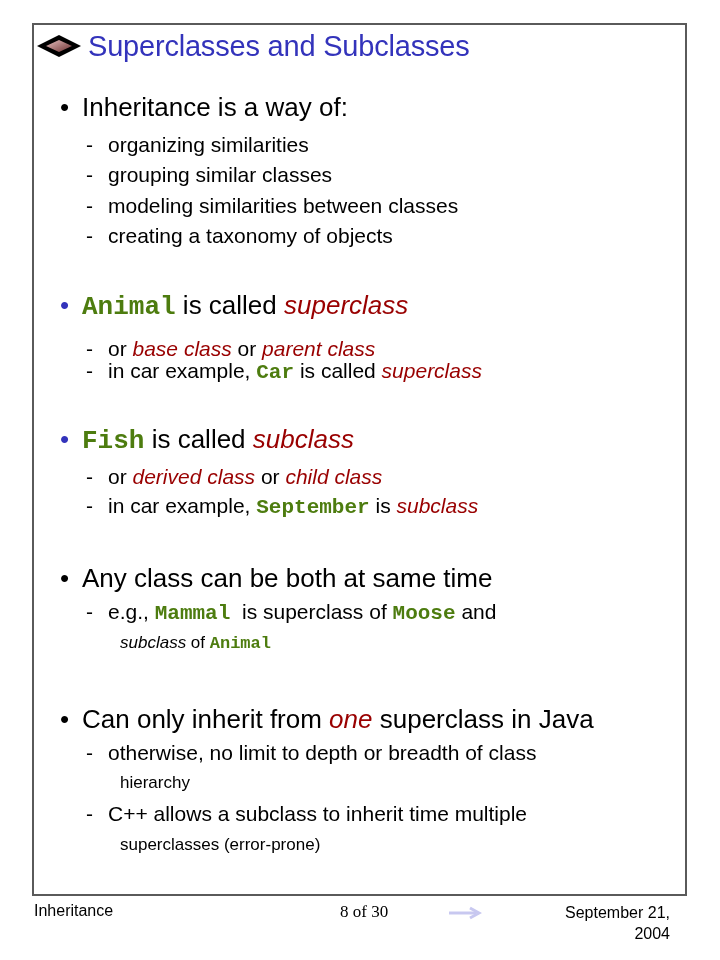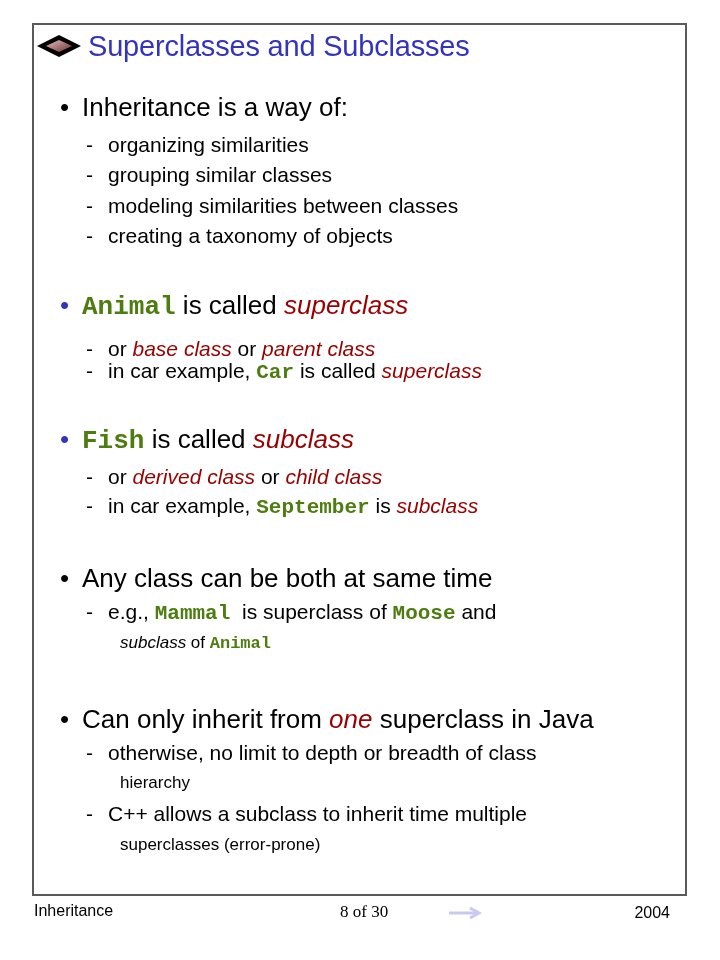--- a/index.html
+++ b/index.html
@@ -75,14 +75,15 @@
 <div class="sub" style="top:799px"><span class="dash">-</span><span>C++ allows a subclass to inherit time multiple</span></div>
 <div class="cont" style="top:830px"><span>superclasses (error-prone)</span></div>
 
 <div class="footer" style="left:34px">Inheritance</div>
 <div class="footer" style="left:340px; font-family:'Liberation Serif', serif; font-size:17px">8 of 30</div>
 <svg class="arrow" viewBox="0 0 34 14">
   <line x1="1" y1="7" x2="28" y2="7" stroke="#c8c8f0" stroke-width="3"></line>
   <polyline points="22,2 31,7 22,12" fill="none" stroke="#c8c8f0" stroke-width="3"></polyline>
 </svg>
 <div class="footer" style="left:500px; width:170px; text-align:right; line-height:21px">
+  <div>September 21,</div>
   <div>2004</div>
 </div>
 
 </body></html>

